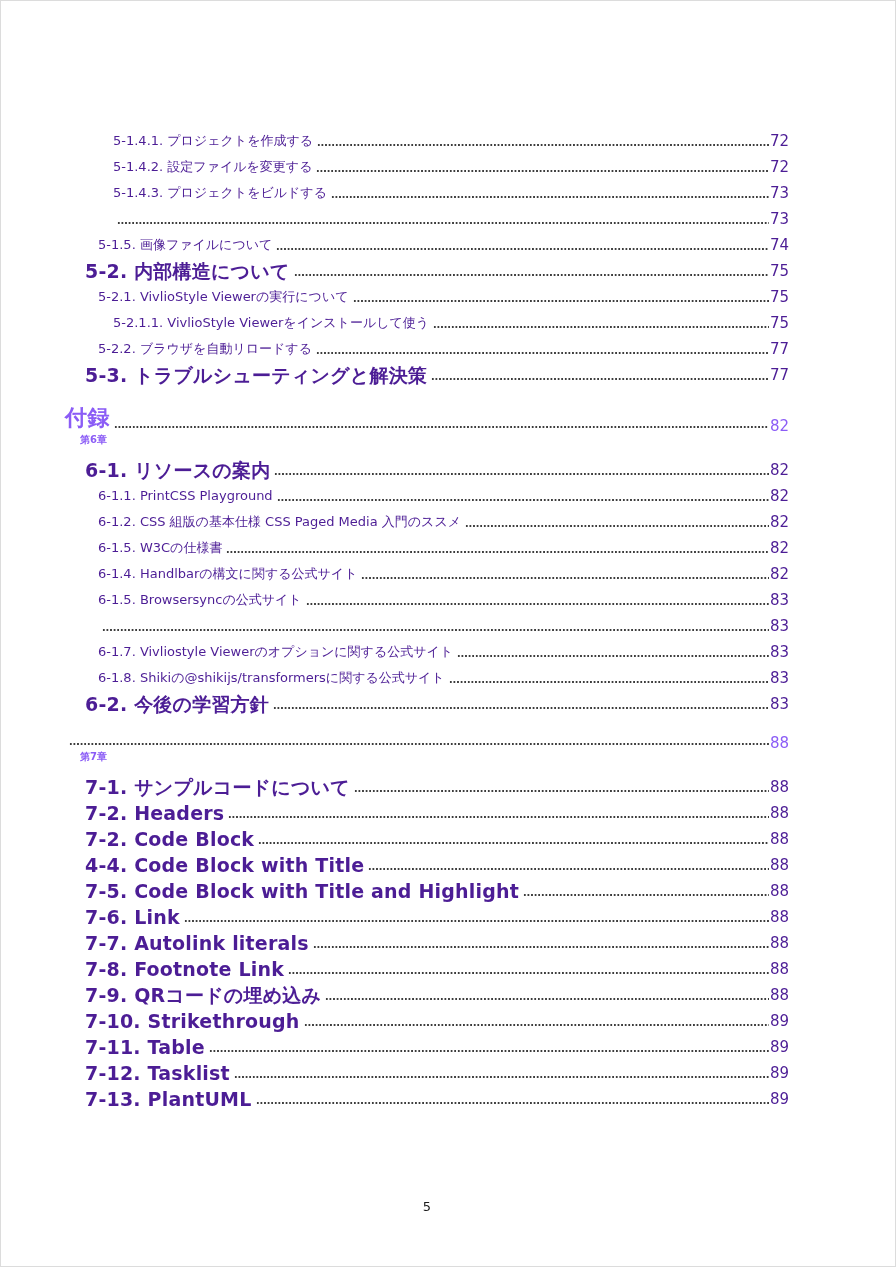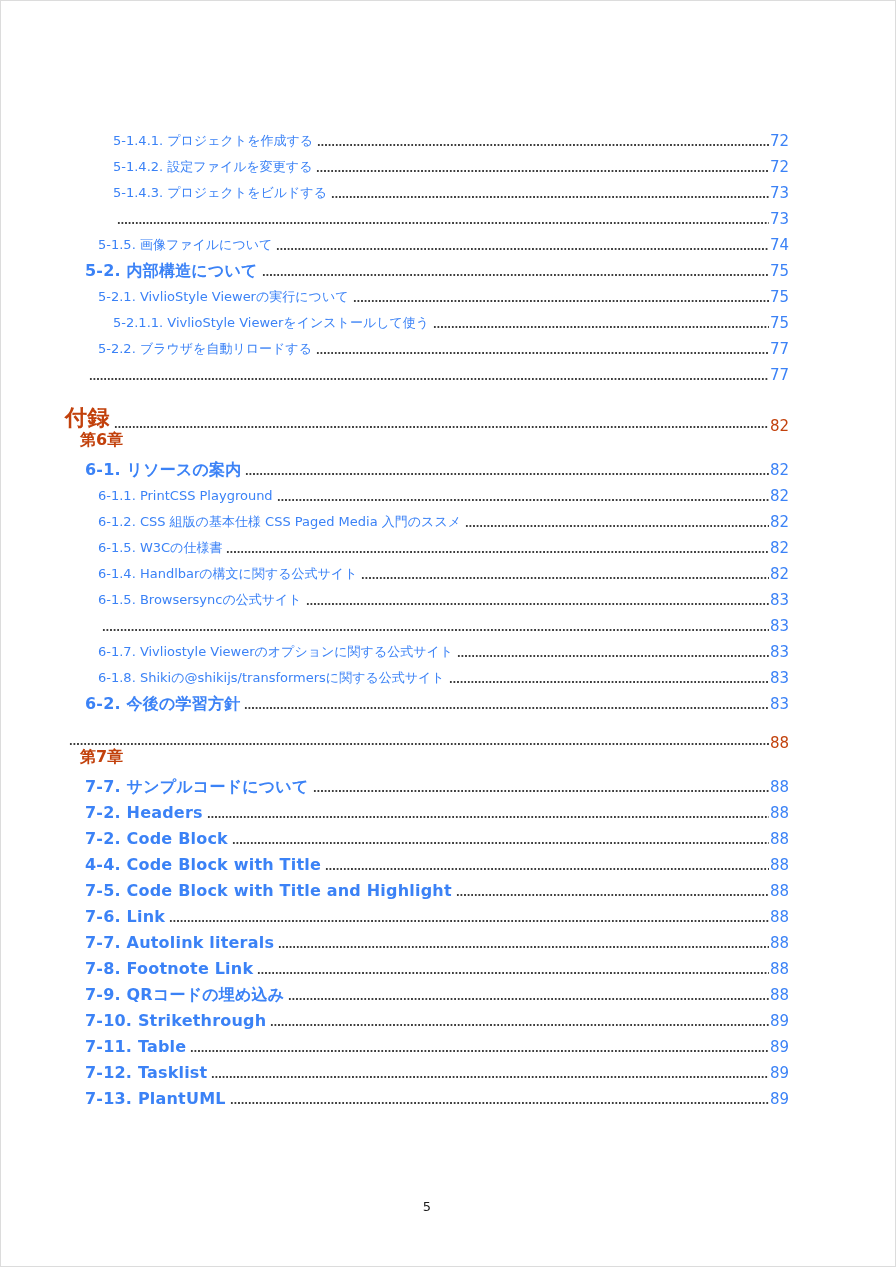--- a/index.html
+++ b/index.html
@@ -22,49 +22,49 @@
     padding: 127px 106px 0 64px;
   }
 
   
   .toc-entry {
     display: flex;
     align-items: flex-start;
     height: 26px;
     line-height: 26px;
     font-size: 13px;
-    color: #3b82f6;
+    color: #4c1d95;
     text-decoration: none;
     cursor: pointer;
   }
   .toc-entry .label { white-space: nowrap; }
   .toc-entry.lvl1 { margin-left: 20px; }
   .toc-entry.lvl2 { margin-left: 33px; }
   .toc-entry.lvl3 { margin-left: 48px; }
-  .toc-entry.bold .label { font-weight: bold; font-size: 16px; letter-spacing: 0.2px; }
+  .toc-entry.bold .label { font-weight: bold; font-size: 19px; letter-spacing: 0.2px; }
 
   .pg { font-size: 15px; font-weight: normal; white-space: nowrap; }
 
   .leader {
     flex: 1 1 auto;
     align-self: stretch;
     margin: 0 1px 0 4px;
     background-image: radial-gradient(circle, #3c3c3c 0.9px, rgba(0,0,0,0) 1.1px);
     background-size: 3.6px 3.6px;
     background-repeat: repeat-x;
     background-position: left bottom 7px;
   }
 
   
   .toc-chapter {
     display: block;
     margin-top: 16px;
     margin-bottom: 10px;
     text-decoration: none;
-    color: #c2410c;
+    color: #8b5cf6;
     cursor: pointer;
   }
   .chapter-row {
     display: flex;
     align-items: flex-end;
     line-height: 28px;
   }
   .chapter-title {
     font-size: 22px;
     font-weight: bold;
@@ -72,21 +72,21 @@
     letter-spacing: 0.5px;
   }
   .chapter-row .leader {
     background-position: left bottom 3px;
   }
   .chapter-row .pg {
     line-height: 16px;
     transform: translateY(2px);
   }
   .chapter-label {
-    font-size: 16px;
+    font-size: 10px;
     font-weight: bold;
     line-height: 15px;
     margin-left: 15px;
   }
 
   
   .footer {
     position: absolute;
     left: 64px; right: 106px;
     bottom: 52px;
@@ -139,20 +139,21 @@
         <span class="label">5-2.1.1. VivlioStyle Viewerをインストールして使う</span>
         <span class="leader"></span>
         <span class="pg">75</span>
       </div>
       <div class="toc-entry lvl2">
         <span class="label">5-2.2. ブラウザを自動リロードする</span>
         <span class="leader"></span>
         <span class="pg">77</span>
       </div>
       <div class="toc-entry lvl1 bold">
+        <span class="label">5-3. トラブルシューティングと解決策</span>
         <span class="leader"></span>
         <span class="pg">77</span>
       </div>
       <div class="toc-chapter">
         <div class="chapter-row">
           <span class="chapter-title">付録</span>
           <span class="leader"></span>
           <span class="pg">82</span>
         </div>
         <div class="chapter-label">第6章</div>
@@ -207,21 +208,21 @@
         <span class="pg">83</span>
       </div>
       <div class="toc-chapter">
         <div class="chapter-row">
           <span class="leader"></span>
           <span class="pg">88</span>
         </div>
         <div class="chapter-label">第7章</div>
       </div>
       <div class="toc-entry lvl1 bold">
-        <span class="label">7-7. サンプルコードについて</span>
+        <span class="label">7-1. サンプルコードについて</span>
         <span class="leader"></span>
         <span class="pg">88</span>
       </div>
       <div class="toc-entry lvl1 bold">
         <span class="label">7-2. Headers</span>
         <span class="leader"></span>
         <span class="pg">88</span>
       </div>
       <div class="toc-entry lvl1 bold">
         <span class="label">7-2. Code Block</span>

